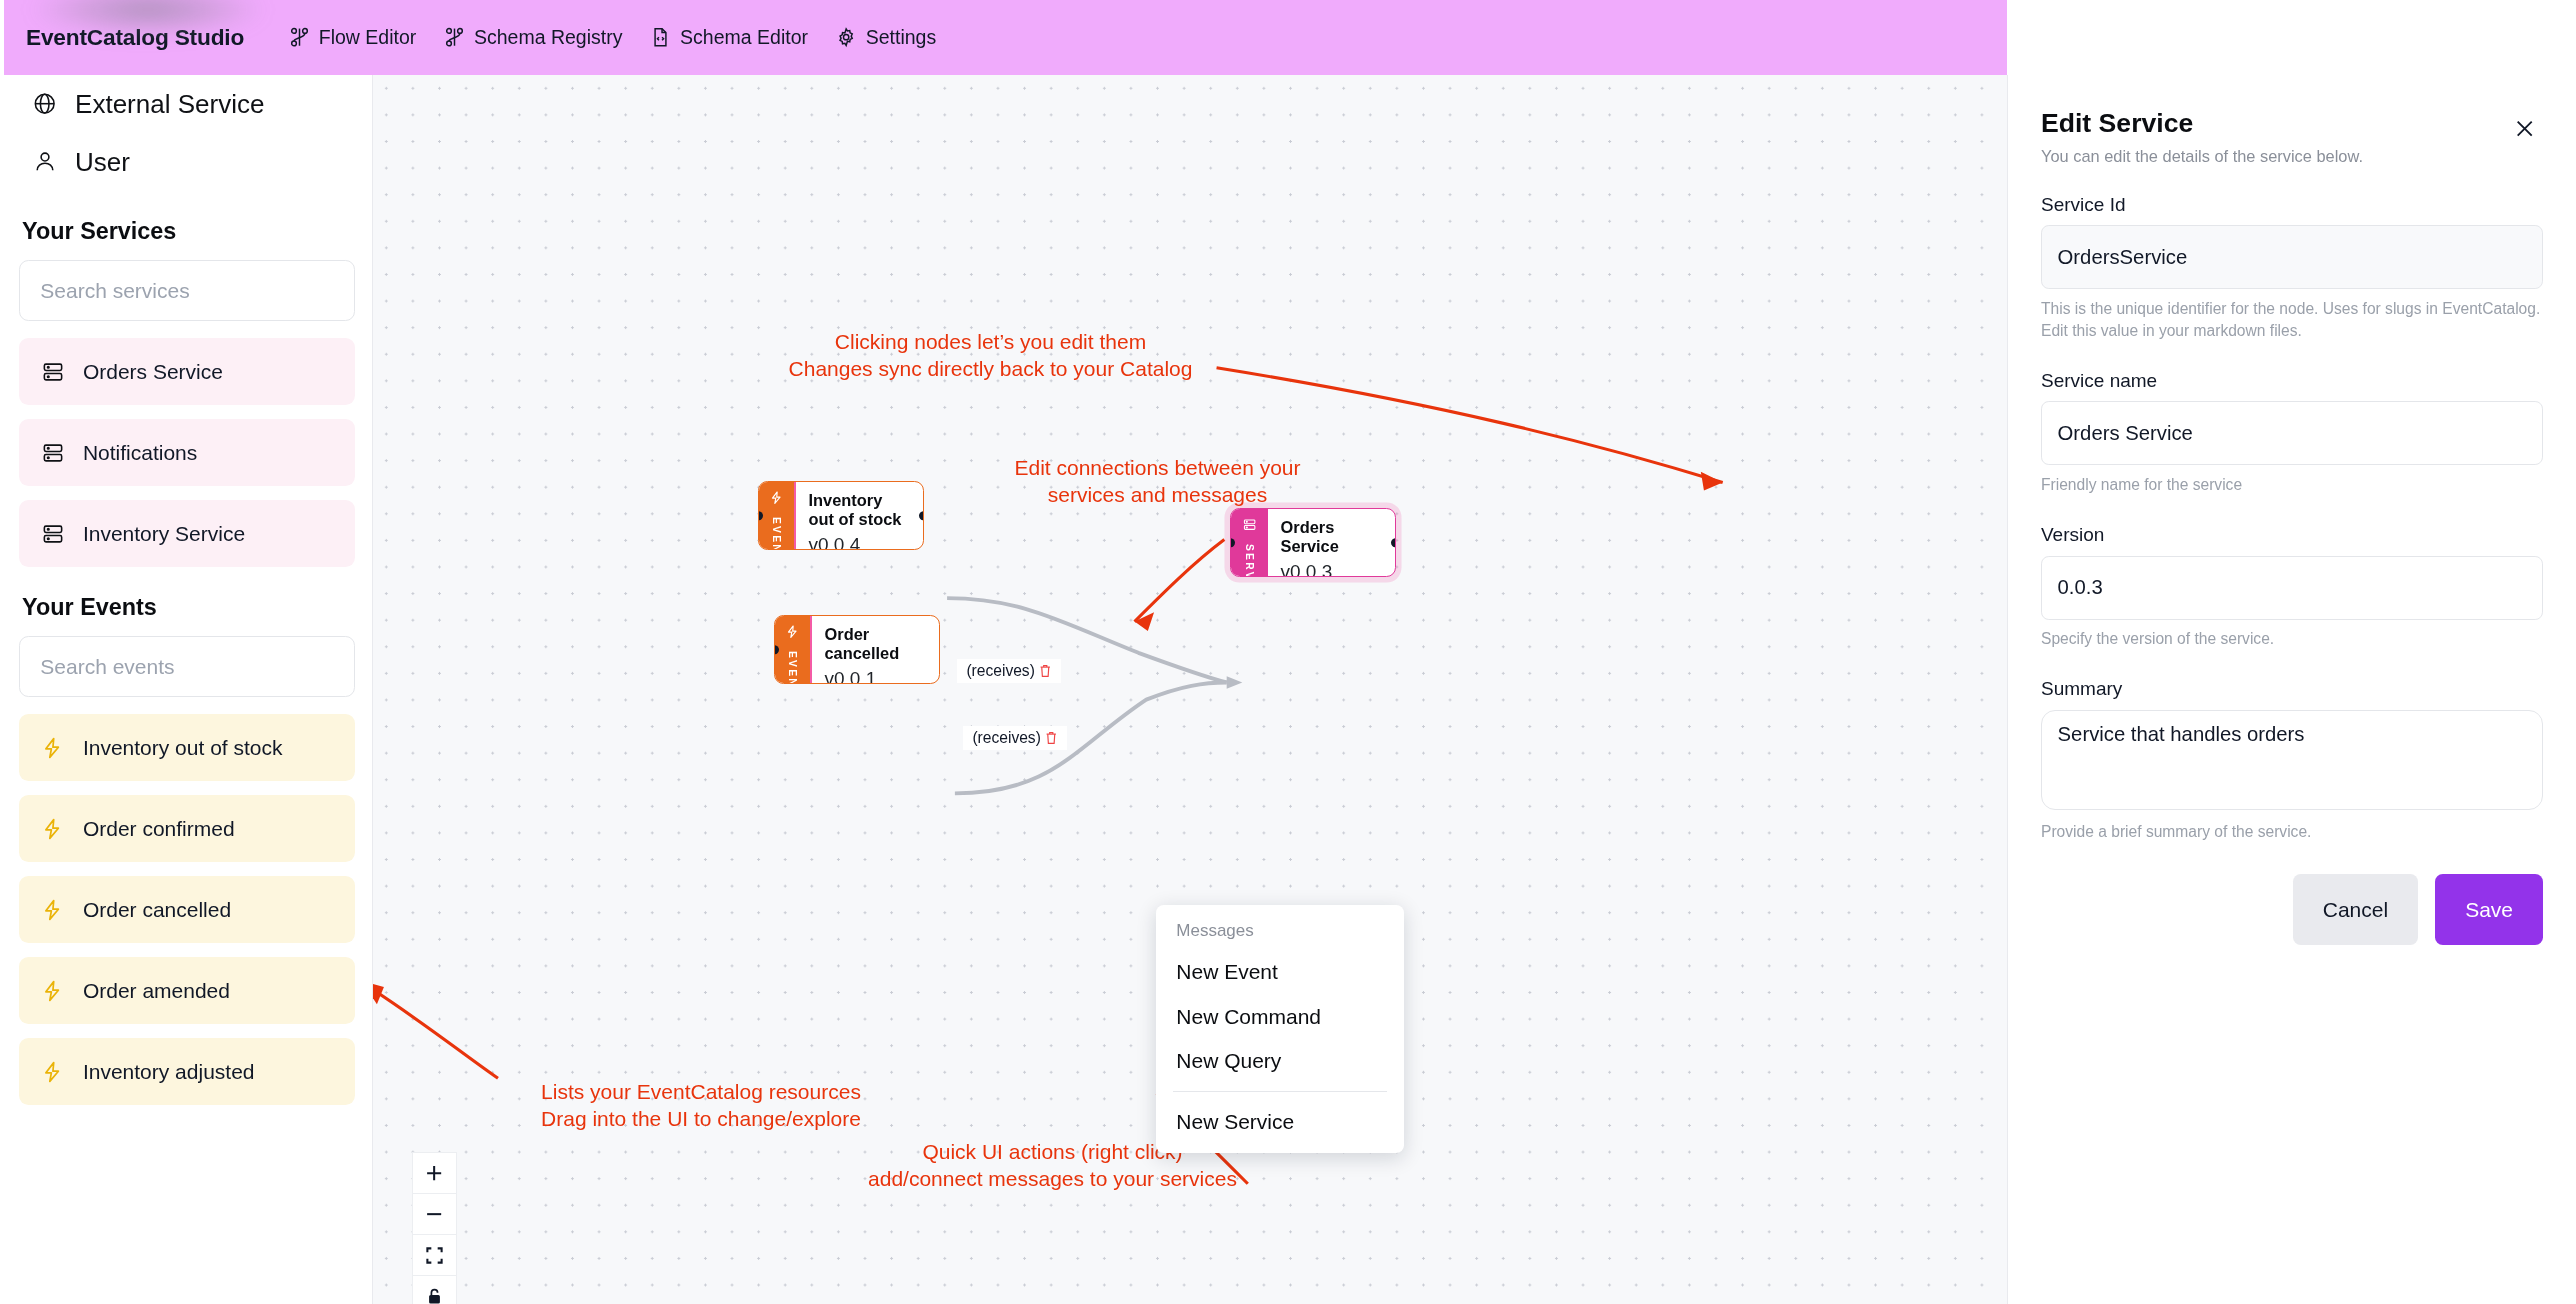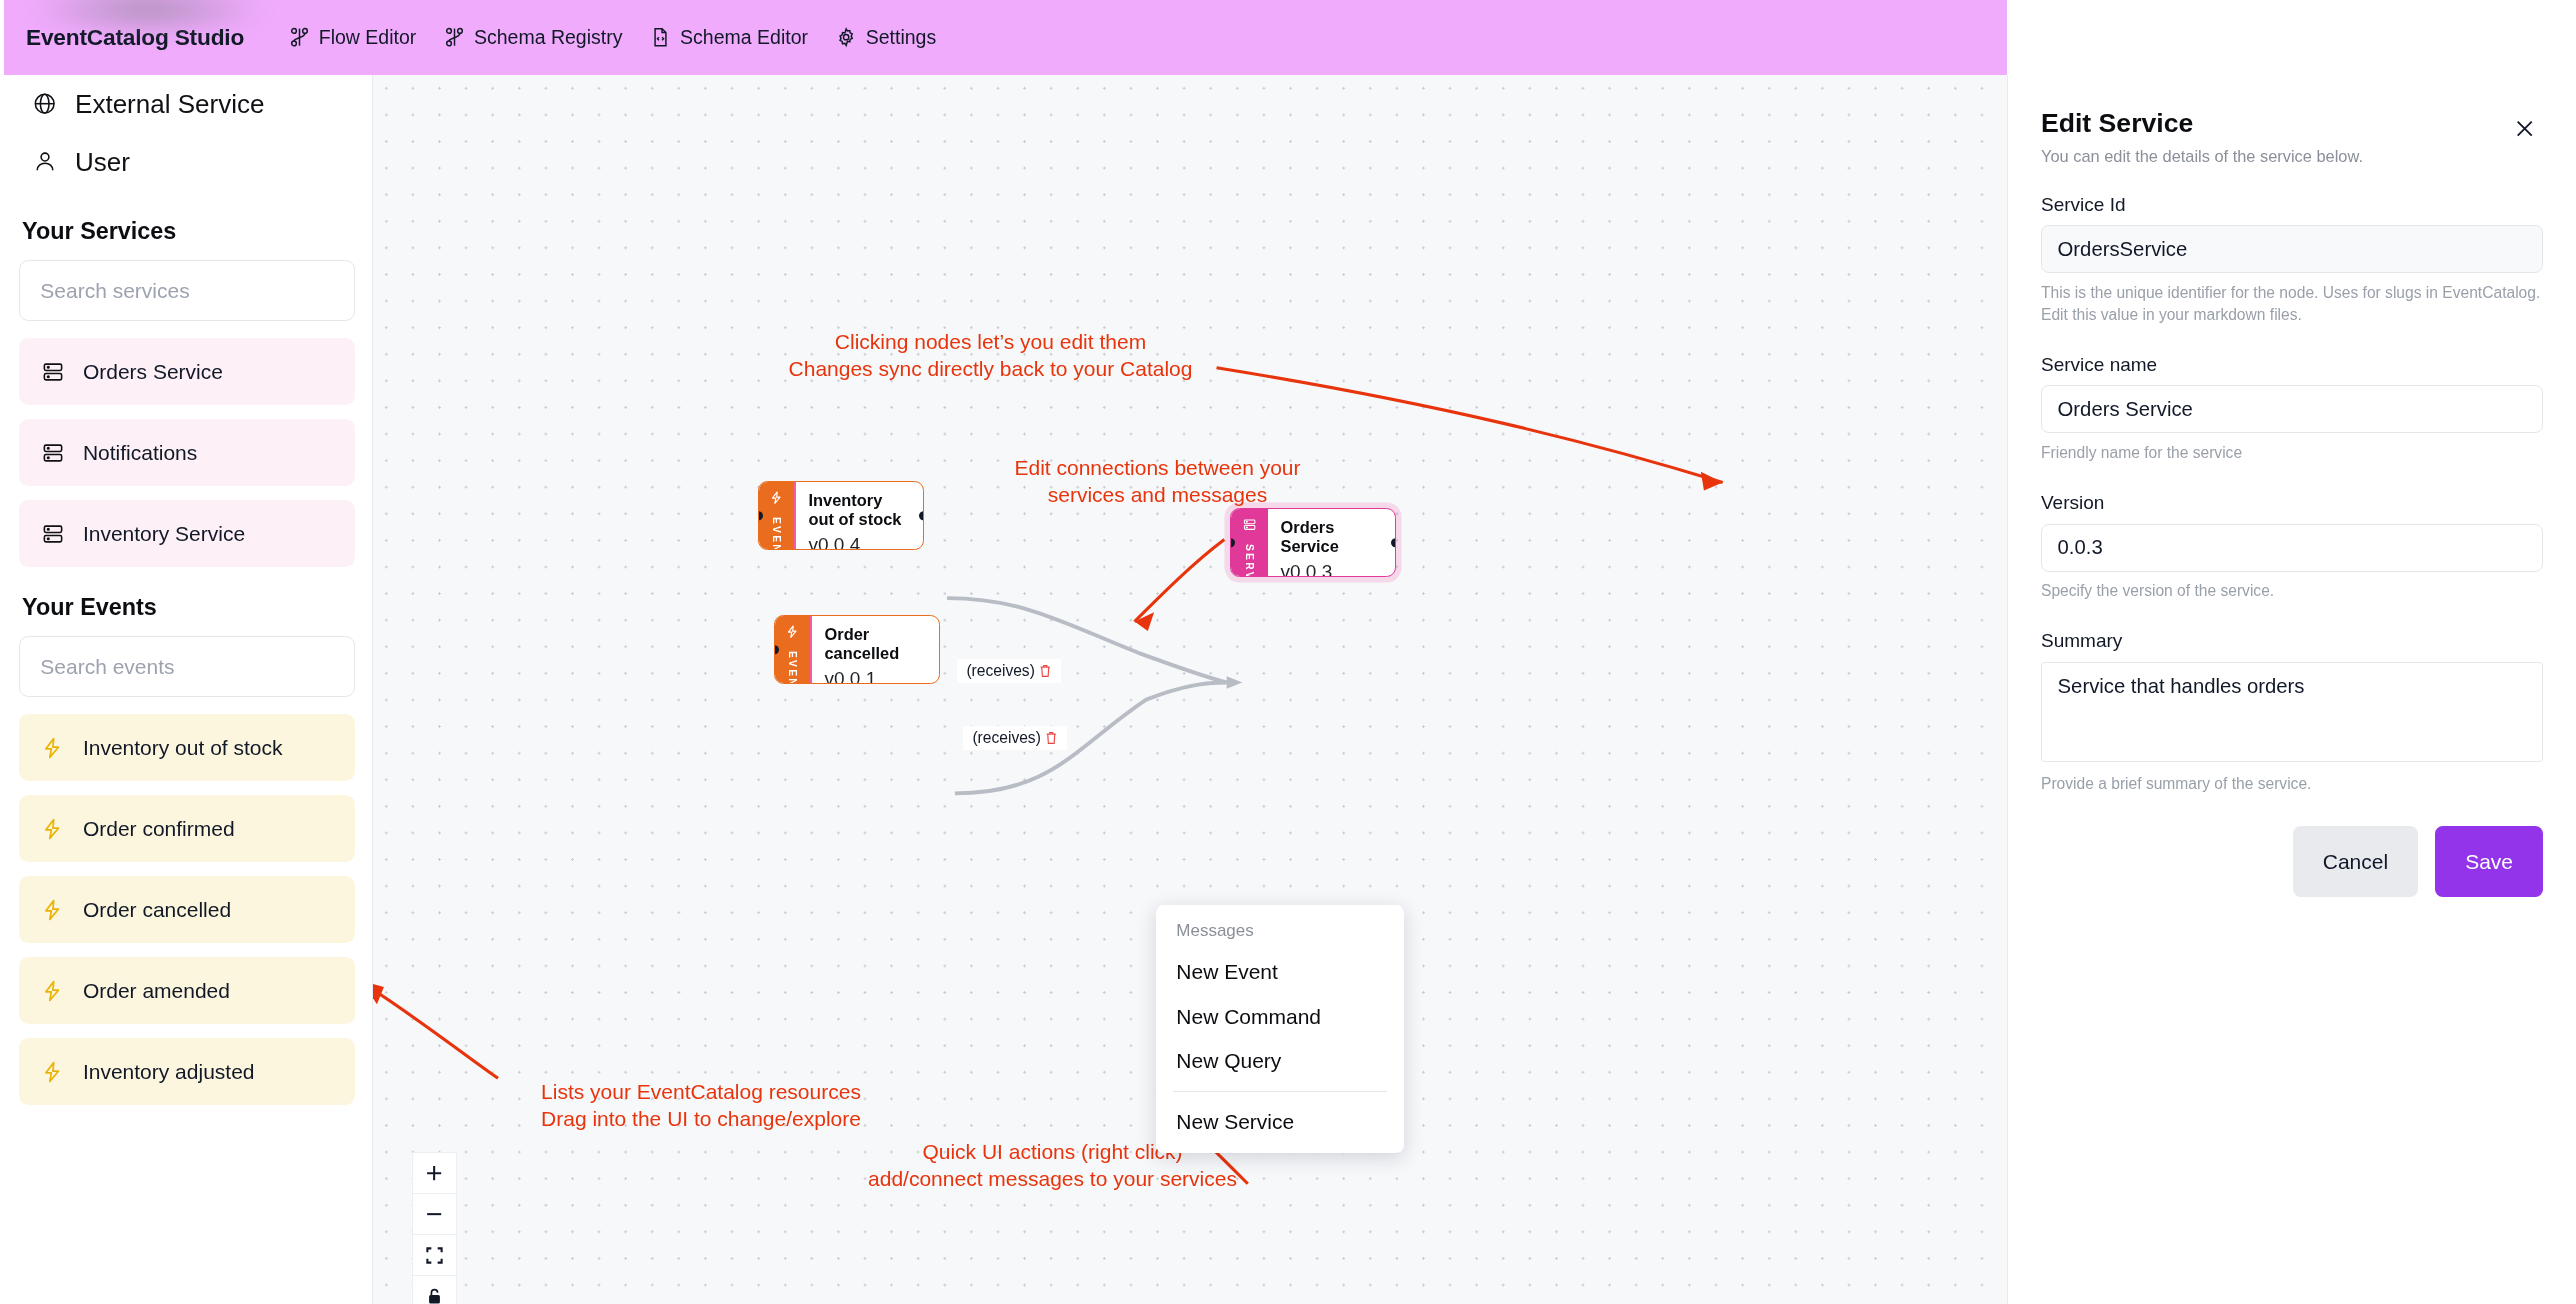--- a/index.html
+++ b/index.html
@@ -185,31 +185,31 @@
   .panel-title { font-size: 26.6px; font-weight: bold; color: #0b0d11; }
   .panel-sub { font-size: 16.4px; color: #8a8f99; margin-top: 7.8px; }
   .panel-close {
     position: absolute; top: 37px; right: 34px;
     width: 34px; height: 34px; cursor: pointer;
     display: flex; align-items: center; justify-content: center;
   }
   .field { margin-top: 28px; }
   .field-label { font-size: 19px; color: #111827; margin-bottom: 9.4px; }
   .field-input {
-    width: 100%; height: 48px;
+    width: 100%; height: 64px;
     border: 0.8px solid #e4e6ea; border-radius: 7.8px;
     padding: 0 15.6px;
     font-size: 20.3px; color: #111827;
     font-family: "Liberation Sans", sans-serif;
     background: #ffffff;
   }
   .field-input.readonly { background: #f8f9fb; }
   .field-area {
     width: 100%; height: 100px;
-    border: 0.8px solid #e4e6ea; border-radius: 4px;
+    border: 0.8px solid #e4e6ea; border-radius: 14px;
     padding: 12.5px 15.6px;
     font-size: 20.3px; color: #111827;
     font-family: "Liberation Sans", sans-serif;
     resize: none; background: #ffffff;
   }
   .field-help { font-size: 15.6px; color: #9aa0aa; margin-top: 8.6px; line-height: 1.42; }
   .panel-actions {
     display: flex; justify-content: flex-end; gap: 17px; margin-top: 31px;
   }
   .btn {

